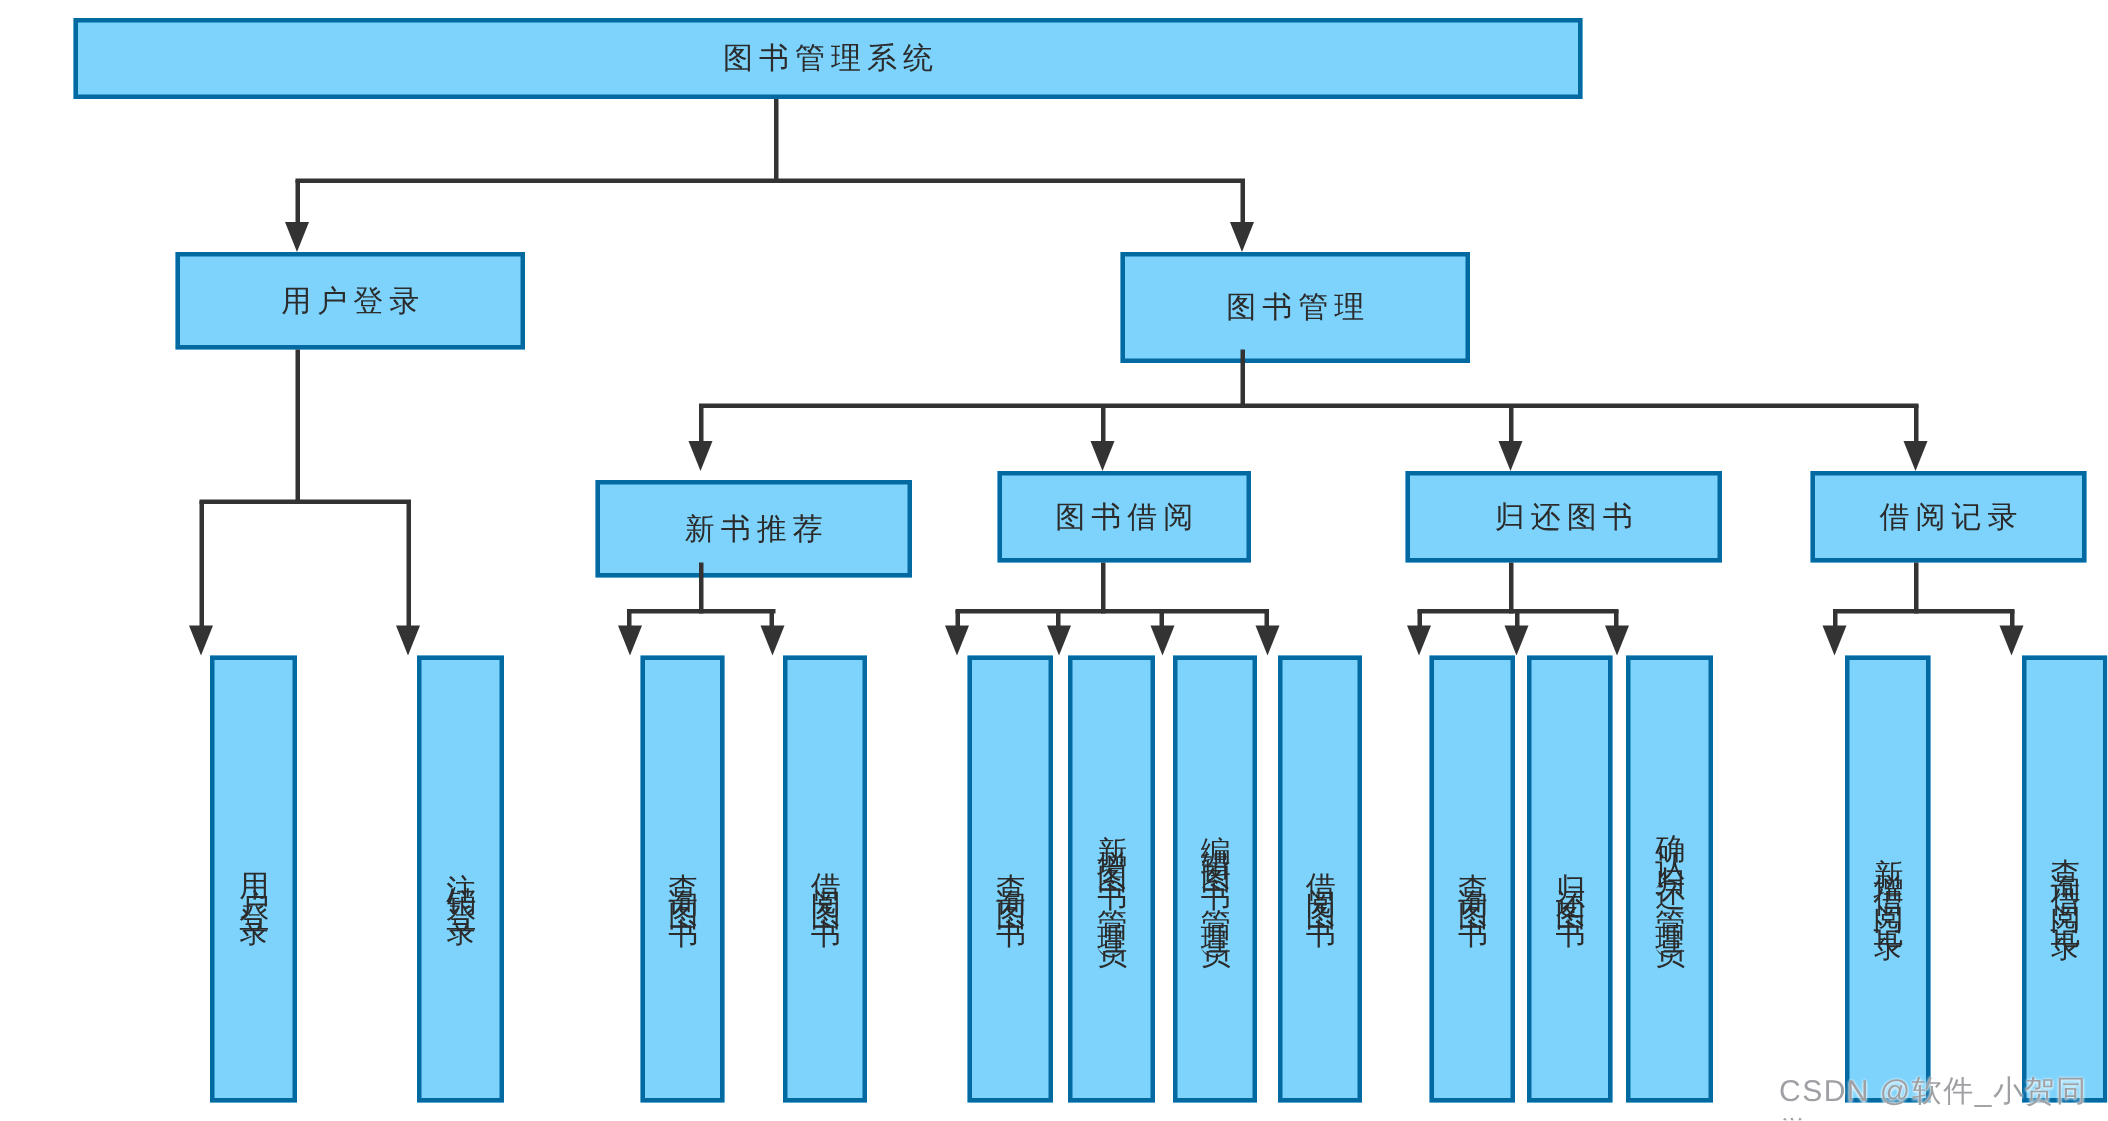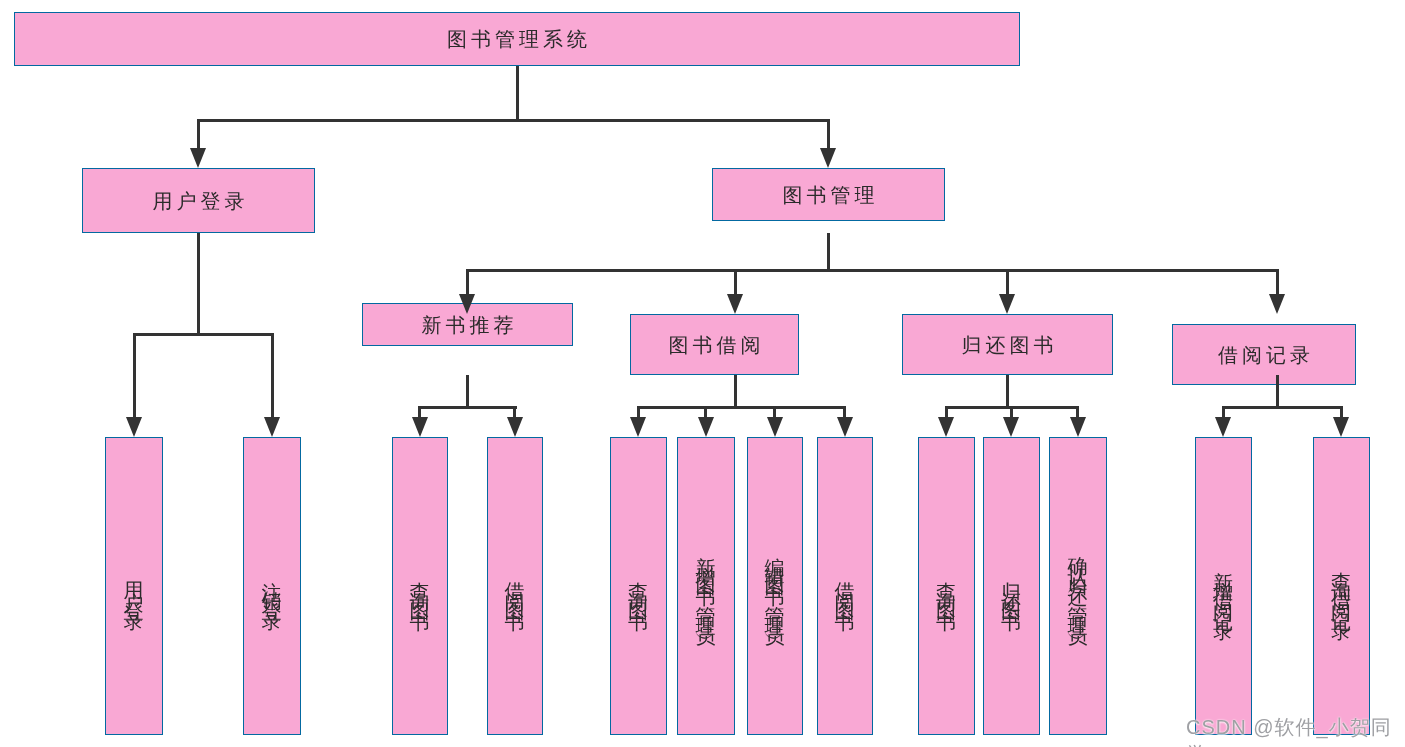--- a/index.html
+++ b/index.html
@@ -2,24 +2,24 @@
 <html><head>
 <meta charset="utf-8">
 <style>
   html,body{margin:0;padding:0;background:#ffffff;}
   .stage{
     position:relative;width:1405px;height:747px;background:#ffffff;
     font-family:"Liberation Sans",sans-serif;overflow:hidden;
   }
   .box{
     position:absolute;box-sizing:border-box;
-    border:1px solid #0369a1;background:#f9a8d4;
+    border:3px solid #0369a1;background:#7dd3fc;
     display:flex;align-items:center;justify-content:center;
     color:#2b2b2b;font-size:20px;line-height:1;
-    letter-spacing:4px;text-indent:4px;white-space:nowrap;
+    letter-spacing:4px;text-indent:4px;white-space:nowrap;margin-left:35px;
   }
   .vbox{
     writing-mode:vertical-rl;text-orientation:mixed;
     letter-spacing:10px;text-indent:0;white-space:normal;
     overflow:hidden;
   }
   .hl{position:absolute;height:3px;background:#333333;}
   .vl{position:absolute;width:3px;background:#333333;}
   .arrow{
     position:absolute;width:0;height:0;
@@ -33,26 +33,26 @@
   }
 </style>
 </head>
 <body>
 
 <div class="stage">
 
   <div class="box" style="left:14px;top:12px;width:1006px;height:54px">图书管理系统</div>
 
   <div class="box" style="left:82px;top:168px;width:233px;height:65px">用户登录</div>
-  <div class="box" style="left:712px;top:168px;width:233px;height:53px">图书管理</div>
+  <div class="box" style="left:712px;top:168px;width:233px;height:74px">图书管理</div>
 
-  <div class="box" style="left:362px;top:303px;width:211px;height:43px">新书推荐</div>
+  <div class="box" style="left:362px;top:320px;width:211px;height:65px">新书推荐</div>
   <div class="box" style="left:630px;top:314px;width:169px;height:61px">图书借阅</div>
   <div class="box" style="left:902px;top:314px;width:211px;height:61px">归还图书</div>
-  <div class="box" style="left:1172px;top:324px;width:184px;height:61px">借阅记录</div>
+  <div class="box" style="left:1172px;top:314px;width:184px;height:61px">借阅记录</div>
 
   <div class="box vbox" style="left:105px;top:437px;width:58px;height:298px">用户登录</div>
   <div class="box vbox" style="left:243px;top:437px;width:58px;height:298px">注销登录</div>
   <div class="box vbox" style="left:392px;top:437px;width:56px;height:298px">查询图书</div>
   <div class="box vbox" style="left:487px;top:437px;width:56px;height:298px">借阅图书</div>
   <div class="box vbox" style="left:610px;top:437px;width:57px;height:298px">查询图书</div>
   <div class="box vbox" style="left:677px;top:437px;width:58px;height:298px">新增图书（管理员）</div>
   <div class="box vbox" style="left:747px;top:437px;width:56px;height:298px">编辑图书（管理员）</div>
   <div class="box vbox" style="left:817px;top:437px;width:56px;height:298px">借阅图书</div>
   <div class="box vbox" style="left:918px;top:437px;width:57px;height:298px">查询图书</div>

